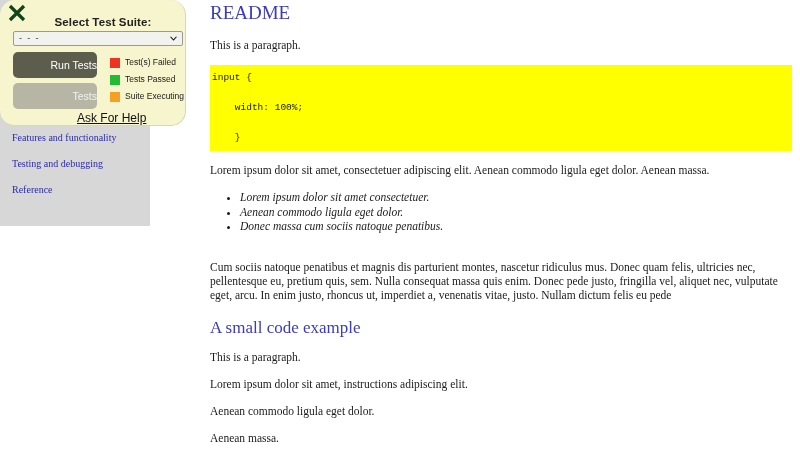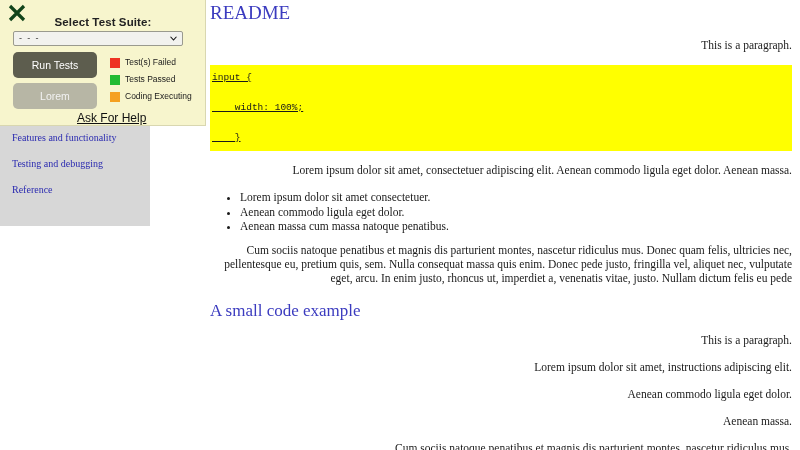--- a/index.html
+++ b/index.html
@@ -44,26 +44,27 @@
     text-decoration: none;
     padding: 6px 0 6px 12px;
     line-height: 14px;
     white-space: nowrap;
   }
 
   
   #test-panel {
     position: absolute;
     left: 0; top: 0;
-    width: 206px;
+    width: 186px;
     height: 126px;
     background: #f7f5cd;
     border-right: 1px solid #d9d7b0;
     border-bottom: 1px solid #d9d7b0;
     z-index: 50;
+    border-radius: 15px;
   }
   #close-x {
     position: absolute;
     left: 6px; top: 2px;
     width: 22px; height: 22px;
     cursor: pointer;
     line-height: 22px;
   }
   #close-x svg { display: block; }
 
@@ -105,21 +106,21 @@
 
   .tbtn {
     position: absolute;
     left: 13px;
     width: 84px;
     height: 26px;
     border-radius: 5px;
     font-family: "Liberation Sans", sans-serif;
     font-size: 10.5px;
     color: #ffffff;
-    text-align: center;
+    text-align: right;
     line-height: 26px;
     cursor: pointer;
     border: none;
     padding: 0;
   }
   #btn-run { top: 52px; background: #5d5d4e; }
   #btn-tests { top: 83px; background: #b7b6a5; color: #f2f2f2; }
 
   .legend-row {
     position: absolute;
@@ -181,44 +182,43 @@
     color: #3b3bbf;
     margin: 16px 0 12px 0;
     line-height: 20px;
   }
   #content p {
     font-family: "Liberation Serif", serif;
     font-size: 11.5px;
     color: #1a1a1a;
     margin: 0 0 13px 0;
     line-height: 14px;
-    text-align: right;
   }
   #content p.wide { margin-bottom: 11px; }
   #content ul {
-    margin: 0 0 9px 0;
+    margin: 0 0 26px 0;
     padding-left: 30px;
+    font-style: italic;
   }
   #content li {
     font-family: "Liberation Serif", serif;
     font-size: 11.5px;
     color: #1a1a1a;
     line-height: 14.5px;
   }
   pre.codeblock {
     background: #ffff00;
     margin: 0 0 12px 0;
     padding: 5px 0 6px 2px;
     font-family: "Liberation Mono", monospace;
     font-size: 9.5px;
     color: #1a1a1a;
     line-height: 15px;
     white-space: pre;
     overflow: hidden;
-    text-decoration: underline;
   }
 </style>
 </head>
 <body>
 
 <div id="page">
 
   <nav id="sidebar">
     <div class="side-title">Demo Coding Documentation</div>
     <a class="side-link" href="#">README</a>
@@ -235,21 +235,21 @@
     <p>This is a paragraph.</p>
     <pre class="codeblock">input {
 
     width: 100%;
 
     }</pre>
     <p>Lorem ipsum dolor sit amet, consectetuer adipiscing elit. Aenean commodo ligula eget dolor. Aenean massa.</p>
     <ul>
       <li>Lorem ipsum dolor sit amet consectetuer.</li>
       <li>Aenean commodo ligula eget dolor.</li>
-      <li>Aenean massa cum massa natoque penatibus.</li>
+      <li>Donec massa cum sociis natoque penatibus.</li>
     </ul>
     <p class="wide">Cum sociis natoque penatibus et magnis dis parturient montes, nascetur ridiculus mus. Donec quam felis, ultricies nec, pellentesque eu, pretium quis, sem. Nulla consequat massa quis enim. Donec pede justo, fringilla vel, aliquet nec, vulputate eget, arcu. In enim justo, rhoncus ut, imperdiet a, venenatis vitae, justo. Nullam dictum felis eu pede</p>
 
     <h2>A small code example</h2>
     <p>This is a paragraph.</p>
     <p>Lorem ipsum dolor sit amet, instructions adipiscing elit.</p>
     <p>Aenean commodo ligula eget dolor.</p>
     <p>Aenean massa.</p>
     <p>Cum sociis natoque penatibus et magnis dis parturient montes, nascetur ridiculus mus.</p>
 
@@ -268,31 +268,31 @@
     <div id="suite-select">
       <span class="sel-value">- - -</span>
       <span class="chev">
         <svg width="9" height="9" viewBox="0 0 10 10" aria-hidden="true">
           <path d="M1 3 L5 7.5 L9 3 L7.6 3 L5 5.8 L2.4 3 Z" fill="#111111"></path>
         </svg>
       </span>
     </div>
 
     <button class="tbtn" id="btn-run">Run Tests</button>
-    <button class="tbtn" id="btn-tests">Lorem</button>
+    <button class="tbtn" id="btn-tests">Tests</button>
 
     <div class="legend-row" id="legend-failed">
       <span class="swatch" style="background:#ee3322"></span>
       <span class="lbl">Test(s) Failed</span>
     </div>
     <div class="legend-row" id="legend-passed">
       <span class="swatch" style="background:#22bb33"></span>
       <span class="lbl">Tests Passed</span>
     </div>
     <div class="legend-row" id="legend-executing">
       <span class="swatch" style="background:#f5a020"></span>
-      <span class="lbl">Coding Executing</span>
+      <span class="lbl">Suite Executing</span>
     </div>
 
     <a id="ask-help" href="#">Ask For Help</a>
   </section>
 
 </div>
 
 </body></html>

